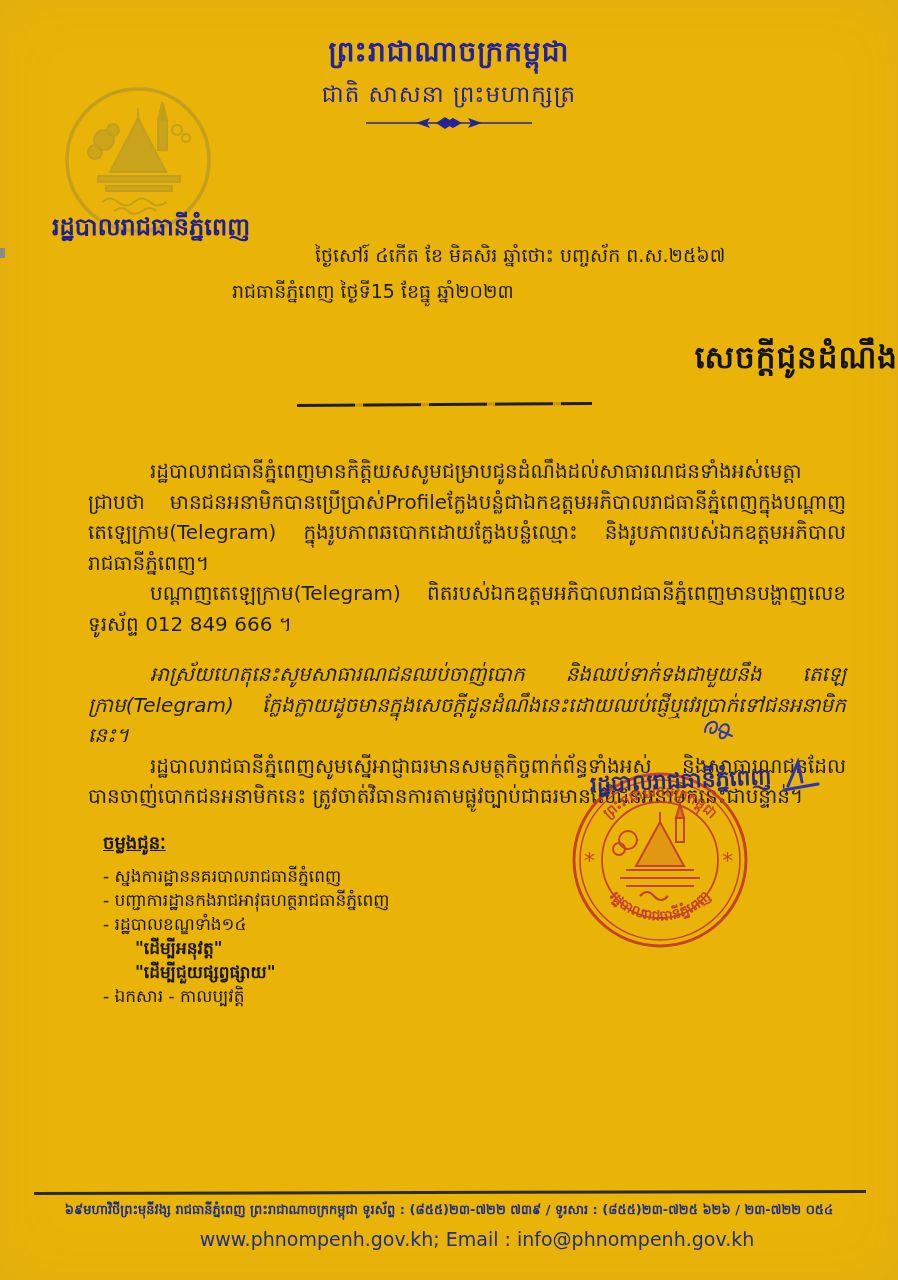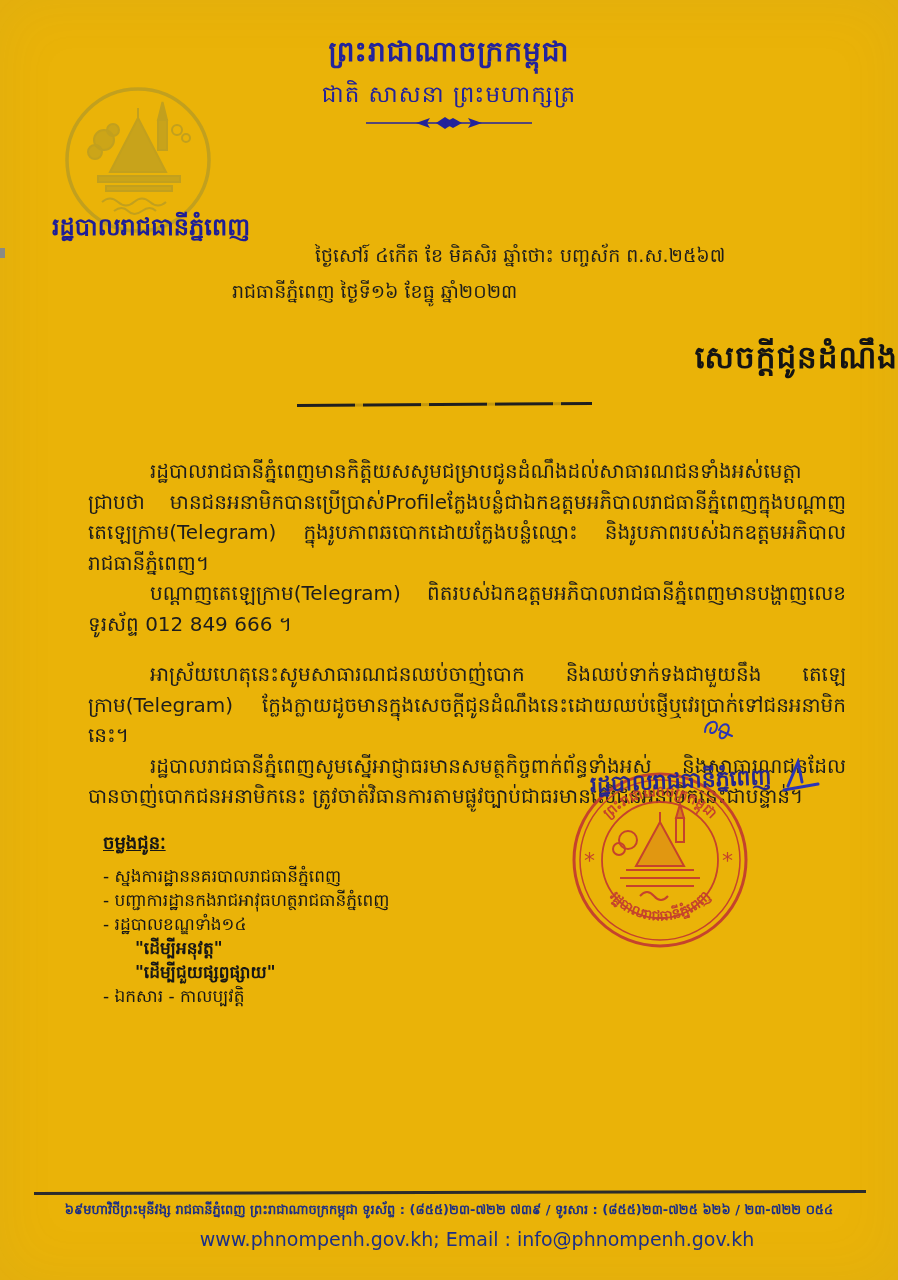--- a/index.html
+++ b/index.html
@@ -45,21 +45,21 @@
     position:absolute;top:403px;left:297px;width:295px;height:3px;
     transform:rotate(-0.4deg);
     background:repeating-linear-gradient(90deg,#1f1f1f 0 58px,rgba(31,31,31,0.18) 58px 66px);
   }
   
   .body{
     position:absolute;top:456px;left:88px;width:758px;
     color:var(--text-black);font-size:20px;line-height:30.5px;text-align:justify;
   }
   .body p{margin:0;text-indent:62px;}
-  .body p.gap-before{margin-top:20px;}
+  .body p.gap-before{margin-top:20px;font-style:italic;}
   
   .stamp{position:absolute;top:770px;left:570px;width:180px;height:180px;opacity:.92;}
   .sig-org{
     position:absolute;top:766px;left:590px;width:230px;
     color:#26268f;font-size:22px;font-weight:bold;transform:rotate(-2.5deg);
     white-space:nowrap;
   }
   .sig-check{position:absolute;top:758px;left:782px;}
   .sig-initial{position:absolute;top:716px;left:702px;}
   
@@ -113,21 +113,21 @@
         <rect x="36" y="92" width="82" height="6" fill="#c2a01e" fill-opacity="0.8"></rect>
         <rect x="44" y="102" width="66" height="5" fill="#c2a01e" fill-opacity="0.7"></rect>
         <path d="M40,118 q8,-7 16,0 t16,0 t16,0 t16,0"></path>
         <path d="M52,127 q8,-6 14,0 t14,0 t14,0"></path>
       </g>
     </svg>
   </div>
   <div class="org-name">រដ្ឋបាលរាជធានីភ្នំពេញ</div>
 
   <div class="date-lunar">ថ្ងៃសៅរ៍ ៤កើត ខែ មិគសិរ ឆ្នាំថោះ បញ្ចស័ក ព.ស.២៥៦៧</div>
-  <div class="date-greg">រាជធានីភ្នំពេញ ថ្ងៃទី១៦ ខែធ្នូ ឆ្នាំ២០២៣</div>
+  <div class="date-greg">រាជធានីភ្នំពេញ ថ្ងៃទី15 ខែធ្នូ ឆ្នាំ២០២៣</div>
 
   <div class="doc-title">សេចក្តីជូនដំណឹង</div>
   <div class="title-rule"></div>
 
   <main class="body">
     <p>រដ្ឋបាលរាជធានីភ្នំពេញមានកិត្តិយសសូមជម្រាបជូនដំណឹងដល់សាធារណជនទាំងអស់មេត្តាជ្រាបថា មានជនអនាមិកបានប្រើប្រាស់Profileក្លែងបន្លំជាឯកឧត្តមអភិបាលរាជធានីភ្នំពេញក្នុងបណ្តាញតេឡេក្រាម(Telegram) ក្នុងរូបភាពឆបោកដោយក្លែងបន្លំឈ្មោះ និងរូបភាពរបស់ឯកឧត្តមអភិបាលរាជធានីភ្នំពេញ។</p>
     <p>បណ្តាញតេឡេក្រាម(Telegram) ពិតរបស់ឯកឧត្តមអភិបាលរាជធានីភ្នំពេញមានបង្ហាញលេខទូរស័ព្ទ 012 849 666 ។</p>
     <p class="gap-before">អាស្រ័យហេតុនេះសូមសាធារណជនឈប់ចាញ់បោក និងឈប់ទាក់ទងជាមួយនឹង តេឡេក្រាម(Telegram) ក្លែងក្លាយដូចមានក្នុងសេចក្តីជូនដំណឹងនេះដោយឈប់ផ្ញើឬវេរប្រាក់ទៅជនអនាមិកនេះ។</p>
     <p>រដ្ឋបាលរាជធានីភ្នំពេញសូមស្នើអាជ្ញាធរមានសមត្ថកិច្ចពាក់ព័ន្ធទាំងអស់ និងសាធារណជនដែលបានចាញ់បោកជនអនាមិកនេះ ត្រូវចាត់វិធានការតាមផ្លូវច្បាប់ជាធរមានលើជនអនាមិកនេះជាបន្ទាន់។</p>
   </main>

